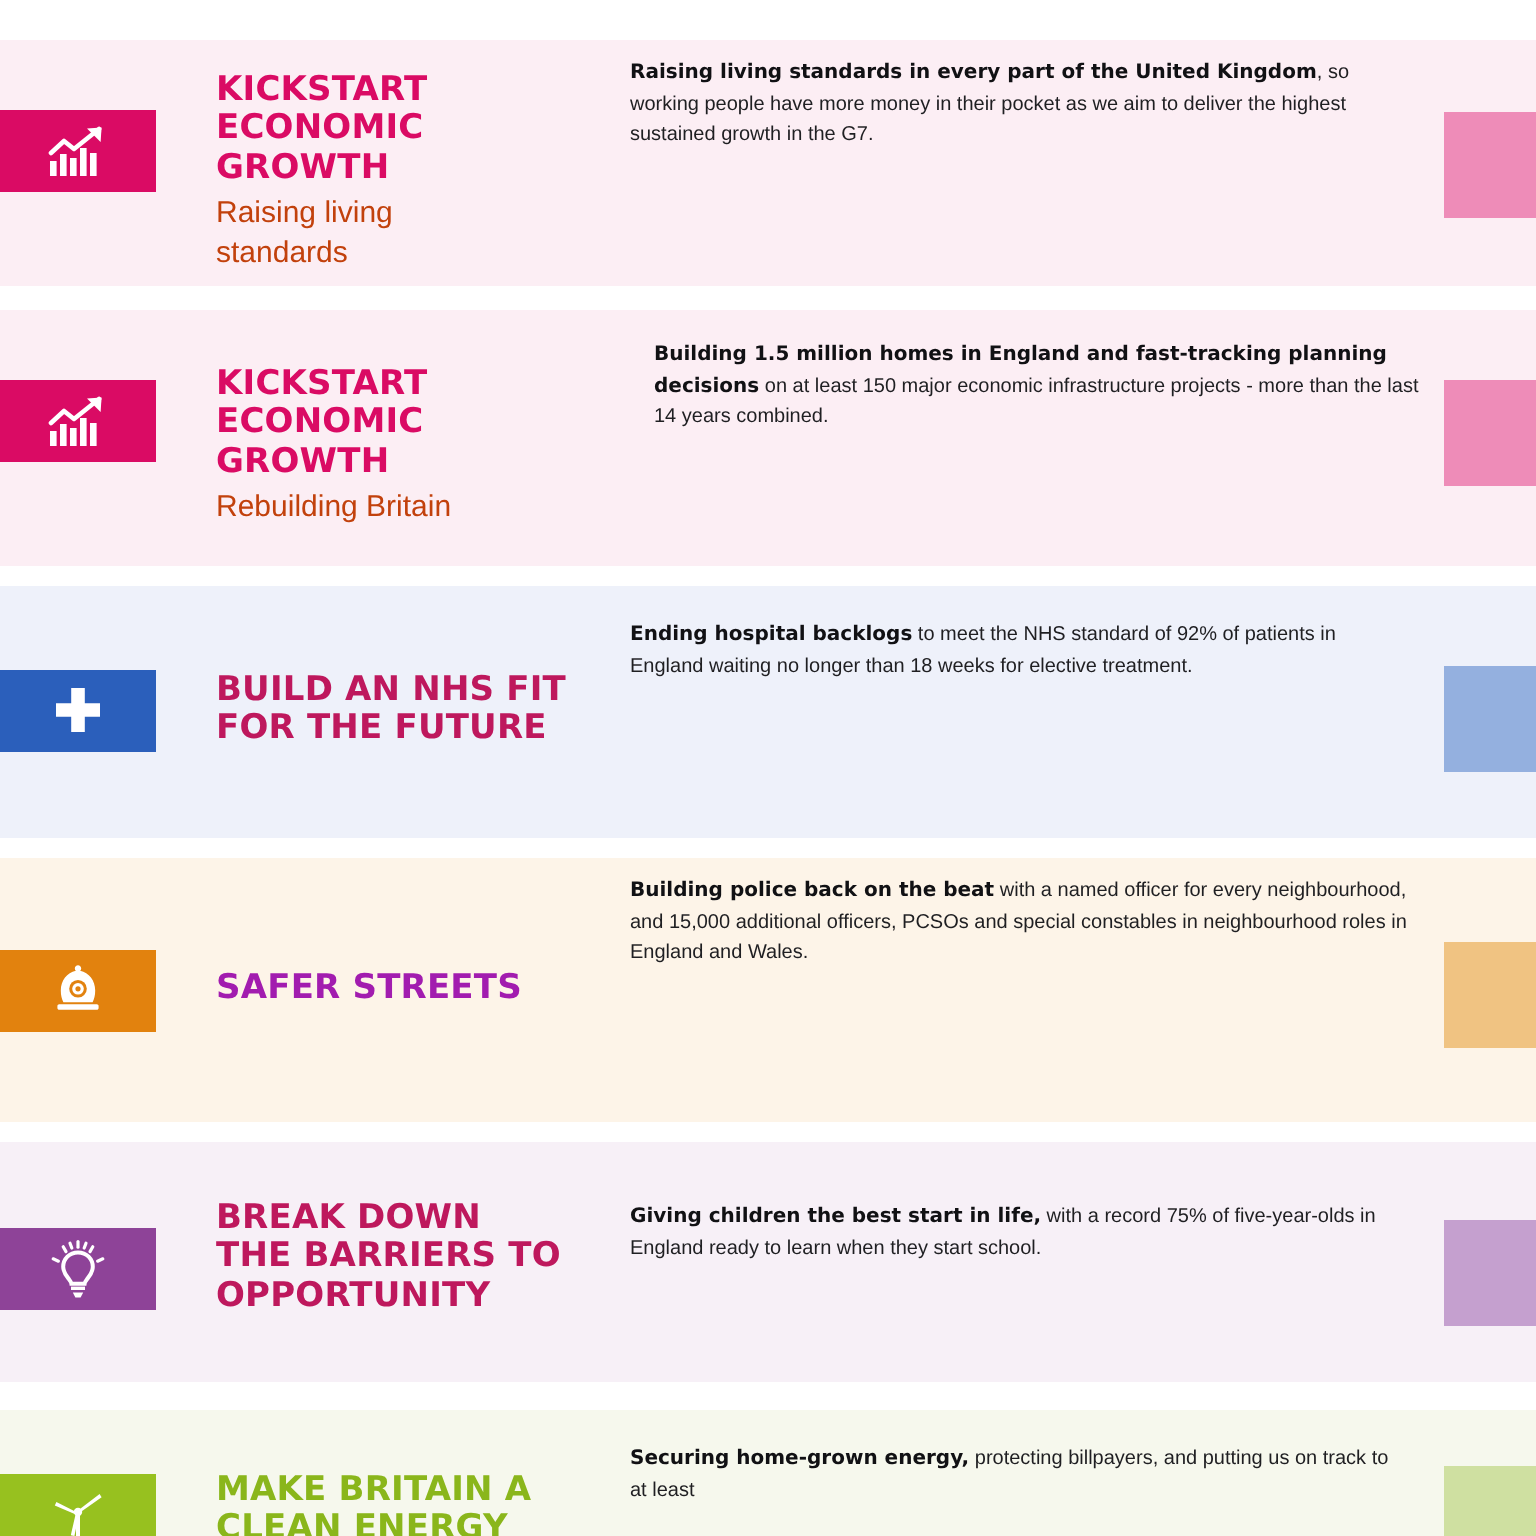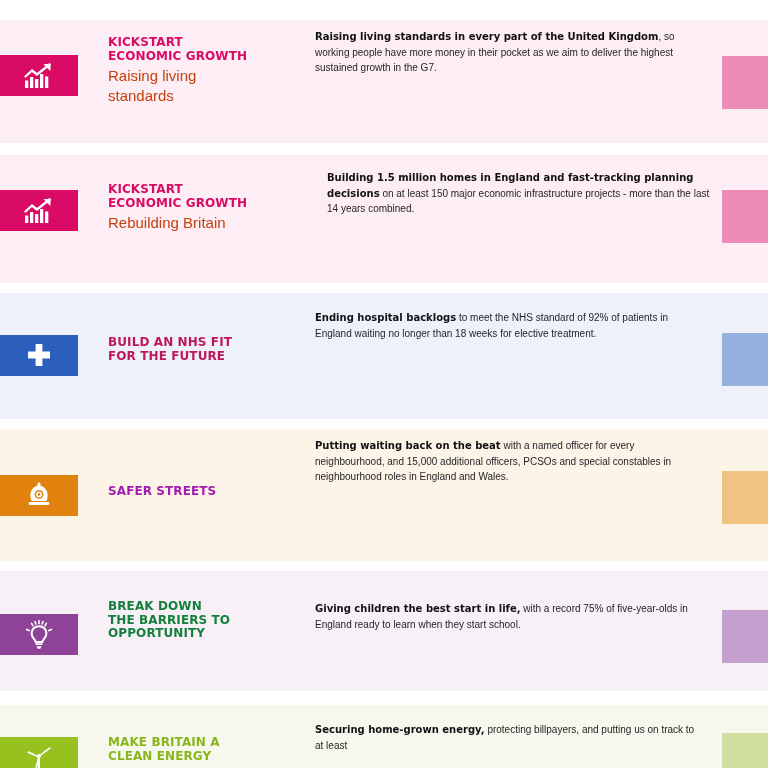--- a/index.html
+++ b/index.html
@@ -71,21 +71,21 @@
 
   
   .mission-col {
     position: absolute;
     left: 108px;
     width: 190px;
   }
   .mission-title {
     font-family: "DejaVu Sans", sans-serif;
     font-weight: 700;
-    font-size: 12px;
+    font-size: 17px;
     line-height: 1.14;
     letter-spacing: 0.1px;
     text-transform: uppercase;
     margin: 0 0 3px 0;
     white-space: pre-line;
   }
   .mission-sub {
     font-family: "Liberation Sans", sans-serif;
     font-weight: 400;
     font-size: 15px;
@@ -215,42 +215,42 @@
           <path d="M3.6 20.1 h18.8 c0.5 0 0.9 0.4 0.9 0.9 v1.0 c0 0.5-0.4 0.9-0.9 0.9 H3.6 c-0.5 0-0.9-0.4-0.9-0.9 v-1.0 c0-0.5 0.4-0.9 0.9-0.9 Z" fill="#ffffff"></path>
           <circle cx="13" cy="12.4" r="4.4" fill="#e2820e"></circle>
           <circle cx="13" cy="12.4" r="2.9" fill="#ffffff"></circle>
           <circle cx="13" cy="12.4" r="1.3" fill="#e2820e"></circle>
         </svg>
       </span>
     </div>
     <div class="mission-col" style="top: 485px;">
       <div class="mission-title" style="color: #a21caf;">SAFER STREETS</div>
     </div>
-    <div class="milestone-col" style="top: 438px;"><span class="lead">Putting waiting back on the beat</span><span> with a named officer for every neighbourhood, and 15,000 additional officers, PCSOs and special constables in neighbourhood roles in England and Wales.</span></div>
+    <div class="milestone-col" style="top: 438px;"><span class="lead">Building police back on the beat</span><span> with a named officer for every neighbourhood, and 15,000 additional officers, PCSOs and special constables in neighbourhood roles in England and Wales.</span></div>
     <div class="swatch" style="top: 471px; background: rgb(240, 195, 130);"></div>
     <div class="icon-tile" style="top: 614px; background: rgb(142, 67, 152);">
       <span>
         <svg width="28" height="30" viewBox="0 0 28 30" aria-hidden="true">
           <g stroke="#ffffff" stroke-width="1.6" stroke-linecap="round">
             <line x1="14" y1="0.8" x2="14" y2="3.6"></line>
             <line x1="6.6" y1="3.4" x2="8.0" y2="5.8"></line>
             <line x1="21.4" y1="3.4" x2="20.0" y2="5.8"></line>
             <line x1="1.6" y1="9.4" x2="4.2" y2="10.6"></line>
             <line x1="26.4" y1="9.4" x2="23.8" y2="10.6"></line>
             <line x1="10.0" y1="1.6" x2="10.9" y2="4.0"></line>
             <line x1="18.0" y1="1.6" x2="17.1" y2="4.0"></line>
           </g>
           <path d="M14 6.2 c-4.3 0-7.4 3.2-7.4 7.2 0 2.9 1.7 4.7 2.9 6.2 0.7 0.9 1.1 1.5 1.2 2.3 h6.6 c0.1-0.8 0.5-1.4 1.2-2.3 1.2-1.5 2.9-3.3 2.9-6.2 0-4.0-3.1-7.2-7.4-7.2 Z" fill="none" stroke="#ffffff" stroke-width="2"></path>
           <rect x="10.5" y="23.3" width="7" height="1.7" fill="#ffffff"></rect>
           <path d="M11.4 26.2 h5.2 l-1.3 2.6 h-2.6 Z" fill="#ffffff"></path>
         </svg>
       </span>
     </div>
     <div class="mission-col" style="top: 600px;">
-      <div class="mission-title" style="color: #15803d;">BREAK DOWN
+      <div class="mission-title" style="color: #be185d;">BREAK DOWN
 THE BARRIERS TO
 OPPORTUNITY</div>
     </div>
     <div class="milestone-col" style="top: 601px;"><span class="lead">Giving children the best start in life,</span><span> with a record 75% of five-year-olds in England ready to learn when they start school.</span></div>
     <div class="swatch" style="top: 610px; background: rgb(197, 160, 207);"></div>
     <div class="icon-tile" style="top: 737px; background: rgb(151, 193, 31);">
       <span>
         <svg width="28" height="28" viewBox="0 0 28 28" aria-hidden="true">
           <g fill="#ffffff">
             <rect x="13.0" y="12" width="2.0" height="15"></rect>

